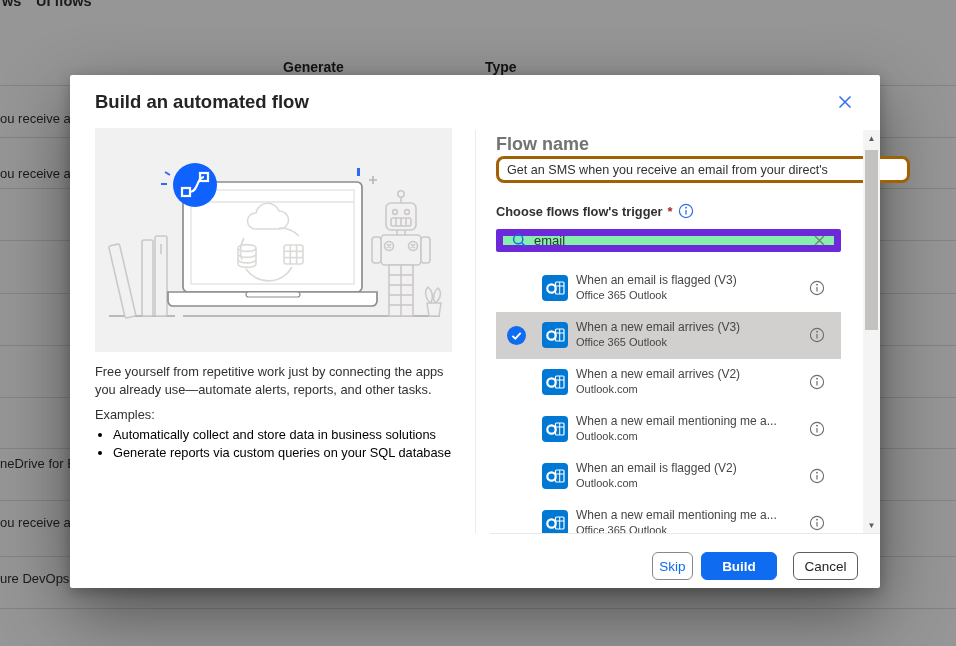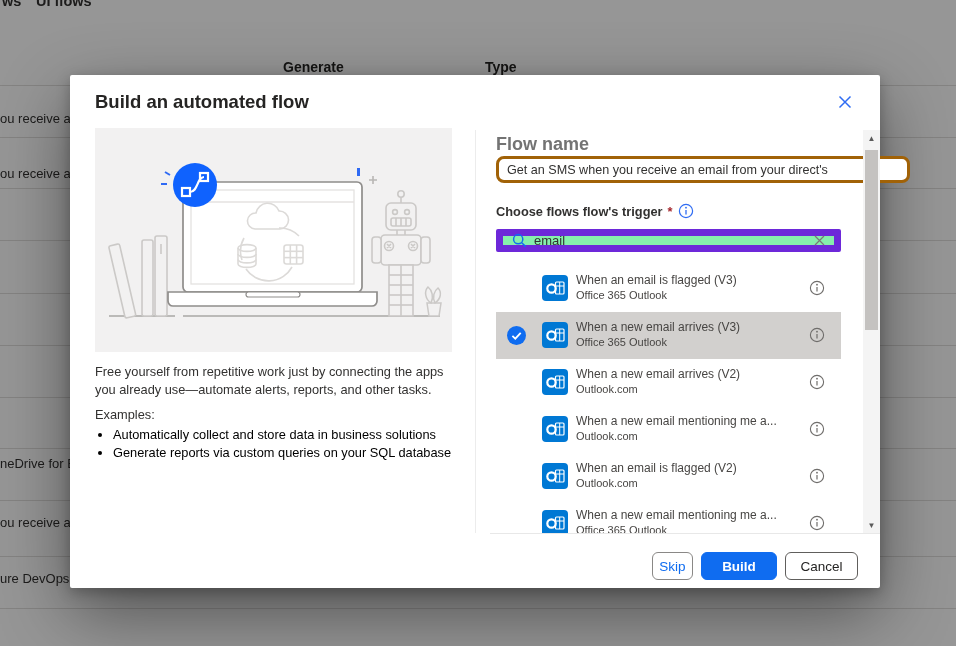--- a/index.html
+++ b/index.html
@@ -63,21 +63,21 @@
   .sbar .arr { position:absolute; left:0; width:17px; height:16px; font-size:8px; color:#5a5a5a;
                display:flex; align-items:center; justify-content:center; cursor:pointer; }
   .sbar .up { top:0; } .sbar .dn { bottom:0; }
   .sbar .thumb { position:absolute; left:2px; top:20px; width:13px; height:180px; background:#c4c2c0; cursor:grab; }
 
   
   .btn { position:absolute; top:477px; height:28px; border-radius:6px; font-family:"Liberation Sans",sans-serif;
          font-size:13.5px; display:flex; align-items:center; justify-content:center; cursor:pointer; }
   .btn-skip { right:187px; width:41px; background:#fff; border:1px solid #8a8886; color:#0f6cf0; }
   .btn-create { right:103px; width:76px; background:#0f6cf0; border:1px solid #0f6cf0; color:#fff; font-weight:700; }
-  .btn-cancel { right:22px; width:73px; background:#fff; border:1px solid #605e5c; color:#252423; }
+  .btn-cancel { right:22px; width:65px; background:#fff; border:1px solid #605e5c; color:#252423; }
 </style>
 </head>
 <body>
 
 <div class="bg-page">
   <span class="bg-tab" style="left:2px">ws</span>
   <span class="bg-tab" style="left:36px">UI flows</span>
 
   <span class="bg-colhead" style="left:283px">Generate</span>
   <span class="bg-colhead" style="left:485px">Type</span>

